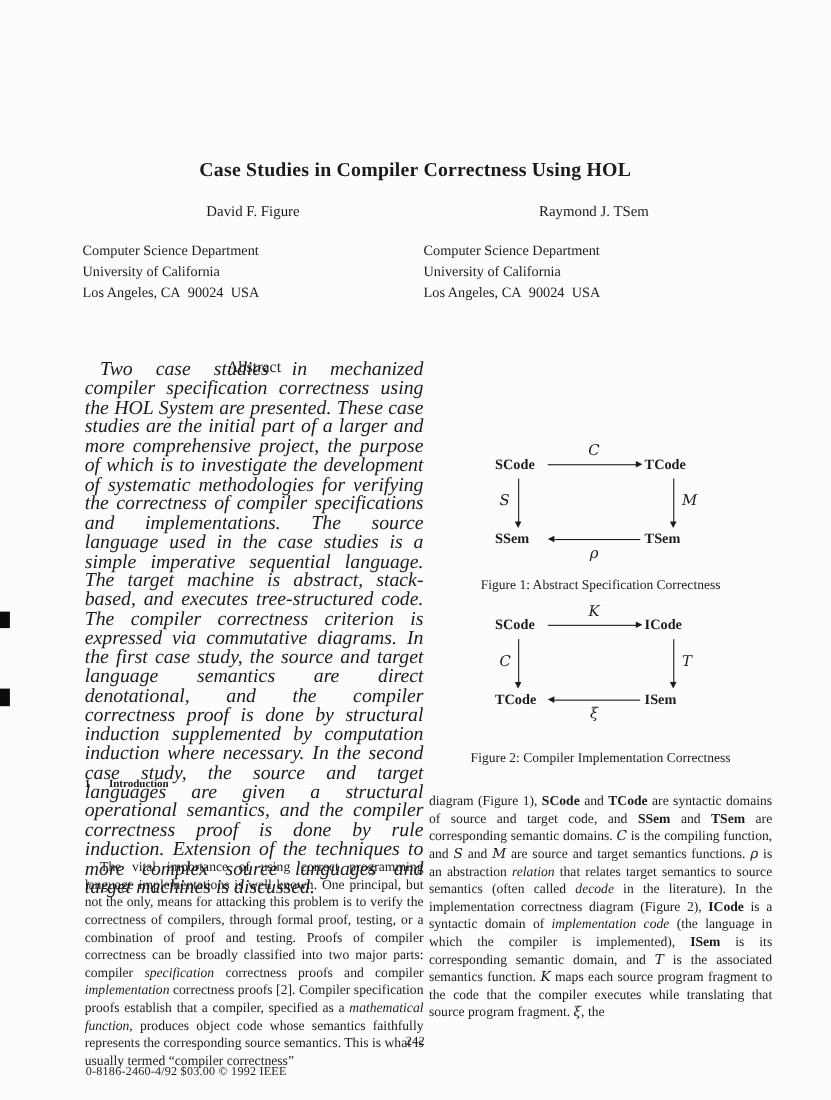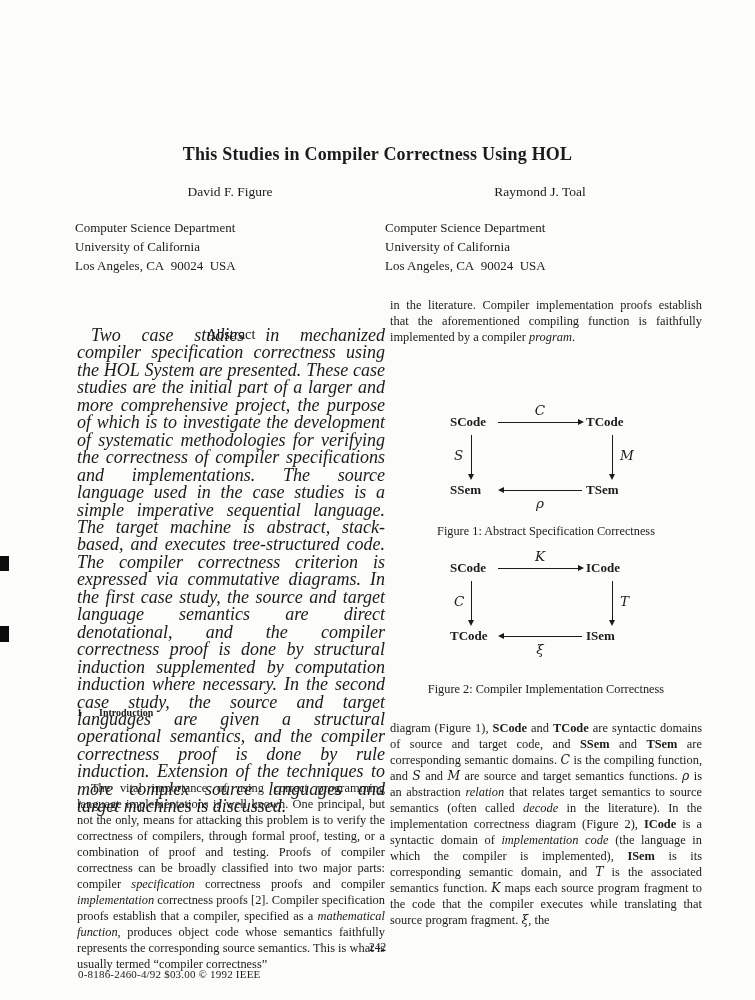--- a/index.html
+++ b/index.html
@@ -52,24 +52,24 @@
   .footer{top:956px;left:78px;font-size:11px;letter-spacing:.2px;margin-top:12px;}
   .scan-mark{left:0;width:9px;background:#0c0c0c;}
   .mark1{top:556px;height:15px;} .mark2{top:626px;height:16px;}
 </style>
 </head>
 <body>
 
 <div class="abs scan-mark mark1"></div>
 <div class="abs scan-mark mark2"></div>
 
-<div class="abs title">This Studies in Compiler Correctness Using HOL</div>
+<div class="abs title">Case Studies in Compiler Correctness Using HOL</div>
 
 <div class="abs author-name auth-left">David F. Figure</div>
-<div class="abs author-name auth-right">Raymond J. Toal</div>
+<div class="abs author-name auth-right">Raymond J. TSem</div>
 
 <div class="abs affil auth-left">
   <div>Computer Science Department</div>
   <div>University of California</div>
   <div>Los Angeles, CA&nbsp;&nbsp;90024&nbsp;&nbsp;USA</div>
 </div>
 <div class="abs affil auth-right">
   <div>Computer Science Department</div>
   <div>University of California</div>
   <div>Los Angeles, CA&nbsp;&nbsp;90024&nbsp;&nbsp;USA</div>
@@ -79,21 +79,20 @@
 <div class="abs col-left abstract-body">Two case studies in mechanized compiler specification correctness using the HOL System are presented. These case studies are the initial part of a larger and more comprehensive project, the purpose of which is to investigate the development of systematic methodologies for verifying the correctness of compiler specifications and implementations. The source language used in the case studies is a simple imperative sequential language. The target machine is abstract, stack-based, and executes tree-structured code. The compiler correctness criterion is expressed via commutative diagrams. In the first case study, the source and target language semantics are direct denotational, and the compiler correctness proof is done by structural induction supplemented by computation induction where necessary. In the second case study, the source and target languages are given a structural operational semantics, and the compiler correctness proof is done by rule induction. Extension of the techniques to more complex source languages and target machines is discussed.</div>
 
 <div class="abs col-left section-head">
   <span class="num">1</span><span>Introduction</span>
 </div>
 <div class="abs col-left bodytext intro-para">
   <p><span>The vital importance of using correct programming language implementations is well known. One principal, but not the only, means for attacking this problem is to verify the correctness of compilers, through formal proof, testing, or a combination of proof and testing. Proofs of compiler correctness can be broadly classified into two major parts: compiler </span><i>specification</i><span> correctness proofs and compiler </span><i>implementation</i><span> correctness proofs [2]. Compiler specification proofs establish that a compiler, specified as a </span><i>mathematical function</i><span>, produces object code whose semantics faithfully represents the corresponding source semantics. This is what is usually termed “compiler correctness”</span></p>
 </div>
 
 <div class="abs col-right bodytext rc-top">
-  <p class="noindent"><span>in the literature. Compiler implementation proofs establish that the aforementioned compiling function is faithfully implemented by a compiler </span><i>program</i><span>.</span></p>
 </div>
 
 <div class="abs diagram fig1">
   <div class="node n-tl">SCode</div>
   <div class="node n-tr">TCode</div>
   <div class="node n-bl">SSem</div>
   <div class="node n-br">TSem</div>
   <div class="mlabel m-top">C</div>
   <div class="mlabel m-left">S</div>
   <div class="mlabel m-right">M</div>

